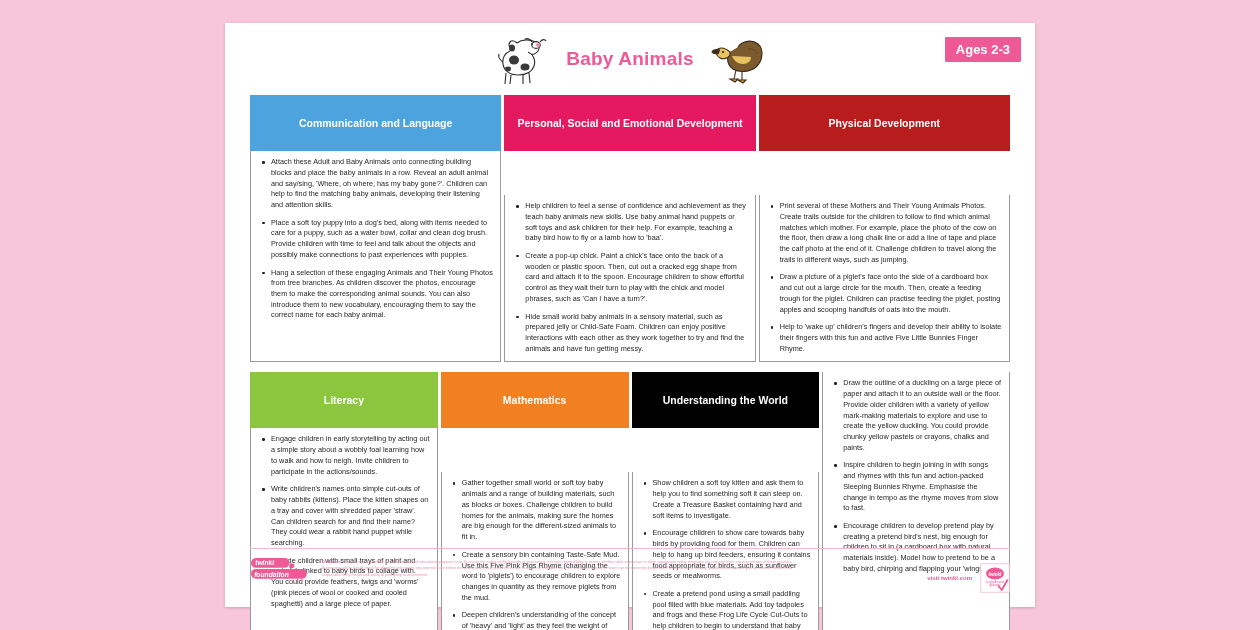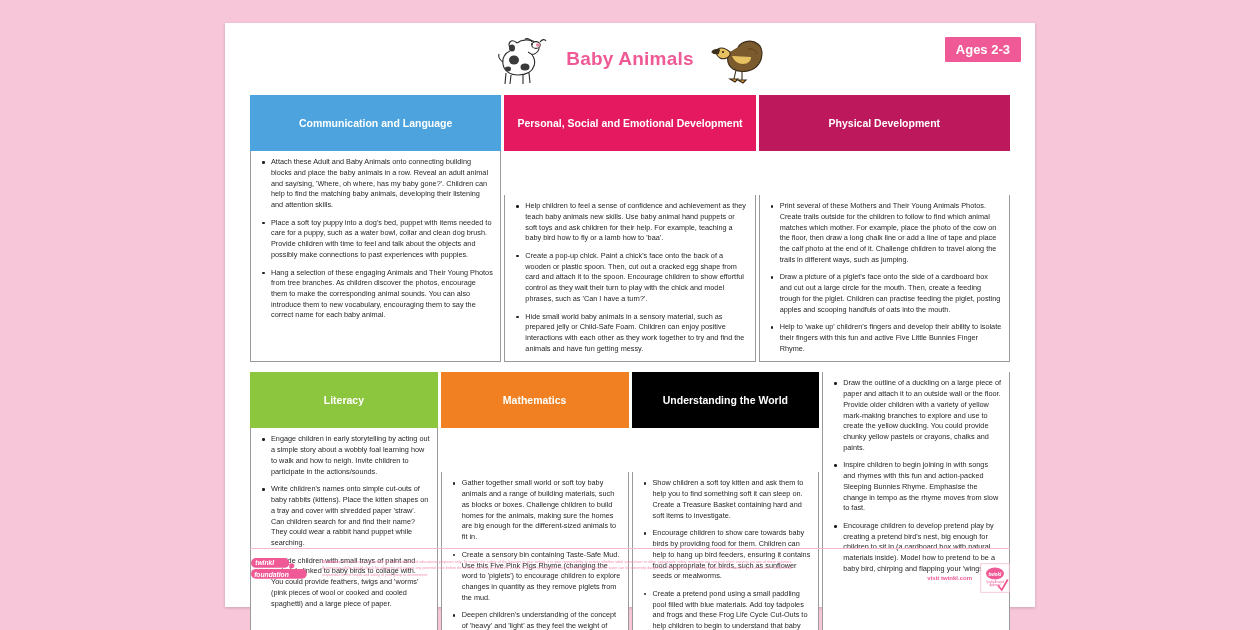--- a/index.html
+++ b/index.html
@@ -161,37 +161,37 @@
 
     <div class="age-badge">Ages 2-3</div>
   </div>
 
   <div class="row row1">
     <div class="col">
       <div class="col-head" style="background: rgb(76, 163, 221);">Communication and Language</div>
       <div class="col-body">
         <ul class="items">
             <li>Attach these <span class="lnk">Adult and Baby Animals</span> onto connecting building blocks and place the baby animals in a row. Reveal an adult animal and say/sing, 'Where, oh where, has my baby gone?'. Children can help to find the matching baby animals, developing their listening and attention skills.</li>
-            <li>Place a soft toy puppy into a dog's bed, puppet with items needed to care for a puppy, such as a water bowl, collar and clean dog brush. Provide children with time to feel and talk about the objects and possibly make connections to past experiences with puppies.</li>
+            <li>Place a soft toy puppy into a dog's bed, along with items needed to care for a puppy, such as a water bowl, collar and clean dog brush. Provide children with time to feel and talk about the objects and possibly make connections to past experiences with puppies.</li>
             <li>Hang a selection of these engaging <span class="lnk">Animals and Their Young Photos</span> from tree branches. As children discover the photos, encourage them to make the corresponding animal sounds. You can also introduce them to new vocabulary, encouraging them to say the correct name for each baby animal.</li>
           </ul>
       </div>
     </div>
     <div class="col">
       <div class="col-head" style="background: rgb(229, 25, 95);">Personal, Social and Emotional Development</div>
       <div class="col-body">
         <ul class="items">
             <li>Help children to feel a sense of confidence and achievement as they teach baby animals new skills. Use baby animal hand puppets or soft toys and ask children for their help. For example, teaching a baby bird how to fly or a lamb how to 'baa'.</li>
             <li>Create a pop-up chick. Paint a chick's face onto the back of a wooden or plastic spoon. Then, cut out a cracked egg shape from card and attach it to the spoon. Encourage children to show effortful control as they wait their turn to play with the chick and model phrases, such as 'Can I have a turn?'.</li>
             <li>Hide small world baby animals in a sensory material, such as prepared jelly or <span class="lnk">Child-Safe Foam</span>. Children can enjoy positive interactions with each other as they work together to try and find the animals and have fun getting messy.</li>
           </ul>
       </div>
     </div>
     <div class="col">
-      <div class="col-head" style="background: #be185d;">Physical Development</div>
+      <div class="col-head" style="background: #b91c1c;">Physical Development</div>
       <div class="col-body">
         <ul class="items">
             <li>Print several of these <span class="lnk">Mothers and Their Young Animals Photos</span>. Create trails outside for the children to follow to find which animal matches which mother. For example, place the photo of the cow on the floor, then draw a long chalk line or add a line of tape and place the calf photo at the end of it. Challenge children to travel along the trails in different ways, such as jumping.</li>
             <li>Draw a picture of a piglet's face onto the side of a cardboard box and cut out a large circle for the mouth. Then, create a feeding trough for the piglet. Children can practise feeding the piglet, posting apples and scooping handfuls of oats into the mouth.</li>
             <li>Help to 'wake up' children's fingers and develop their ability to isolate their fingers with this fun and active <span class="lnk">Five Little Bunnies Finger Rhyme</span>.</li>
           </ul>
       </div>
     </div>
   </div>
 
@@ -222,21 +222,21 @@
         <ul class="items">
             <li>Show children a soft toy kitten and ask them to help you to find something soft it can sleep on. Create a <span class="lnk">Treasure Basket</span> containing hard and soft items to investigate.</li>
             <li>Encourage children to show care towards baby birds by providing food for them. Children can help to hang up bird feeders, ensuring it contains food appropriate for birds, such as sunflower seeds or mealworms.</li>
             <li>Create a pretend pond using a small paddling pool filled with blue materials. Add toy tadpoles and frogs and these <span class="lnk">Frog Life Cycle Cut-Outs</span> to help children to begin to understand that baby animals change and develop as they grow.</li>
           </ul>
       </div>
     </div>
     <div class="col">
       <div class="col-body">
         <ul class="items">
-            <li>Draw the outline of a duckling on a large piece of paper and attach it to an outside wall or the floor. Provide older children with a variety of yellow mark-making branches to explore and use to create the yellow duckling. You could provide chunky yellow pastels or crayons, chalks and paints.</li>
+            <li>Draw the outline of a duckling on a large piece of paper and attach it to an outside wall or the floor. Provide older children with a variety of yellow mark-making materials to explore and use to create the yellow duckling. You could provide chunky yellow pastels or crayons, chalks and paints.</li>
             <li>Inspire children to begin joining in with songs and rhymes with this fun and action-packed <span class="lnk">Sleeping Bunnies Rhyme</span>. Emphasise the change in tempo as the rhyme moves from slow to fast.</li>
             <li>Encourage children to develop pretend play by creating a pretend bird's nest, big enough for children to sit in (a cardboard box with natural materials inside). Model how to pretend to be a baby bird, chirping and flapping your 'wings'.</li>
           </ul>
       </div>
     </div>
   </div>
 
   <div class="footer">
     <svg class="brand" viewBox="0 0 120 46">
       <rect x="2" y="2" width="74" height="19" rx="9.5" fill="#ef5a96"></rect>

